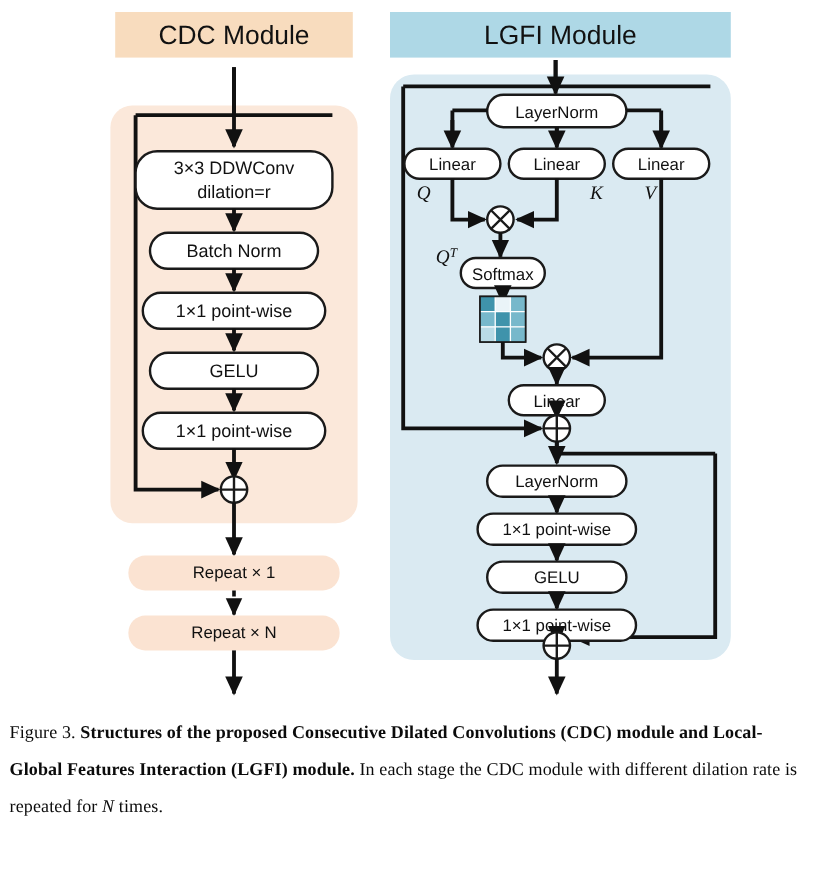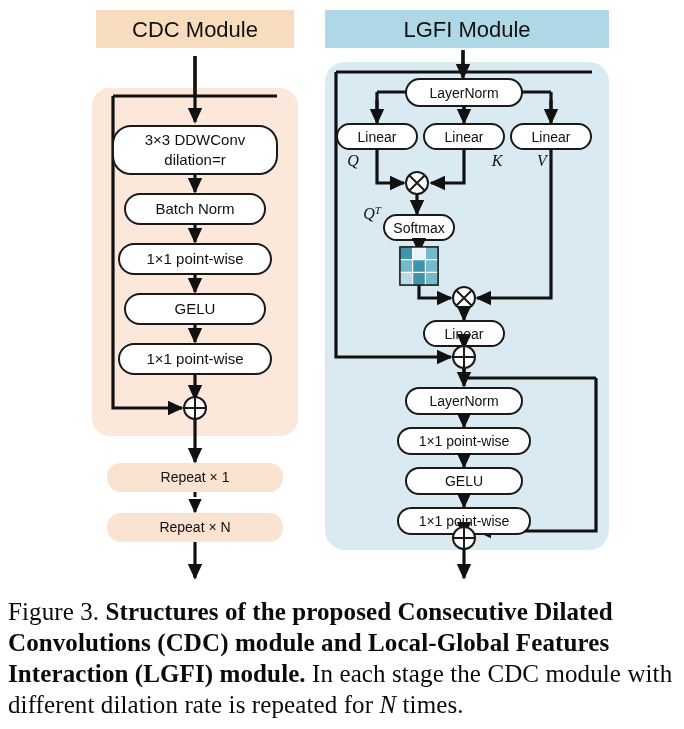--- a/index.html
+++ b/index.html
@@ -22,21 +22,21 @@
   }
   #figure svg {
     display: block;
   }
   .caption {
     position: absolute;
     left: 8px;
     top: 596px;
     width: 668px;
     font-family: "Liberation Serif", serif;
-    font-size: 25px;
+    font-size: 15px;
     line-height: 31px;
     color: #0b0b0b;
     text-align: left;
     letter-spacing: 0.1px;
   }
   .caption .cap-lead { font-weight: normal; }
   .caption .cap-bold { font-weight: bold; }
   .caption .cap-rest { font-weight: normal; }
   .caption i { font-style: italic; }
 </style>

